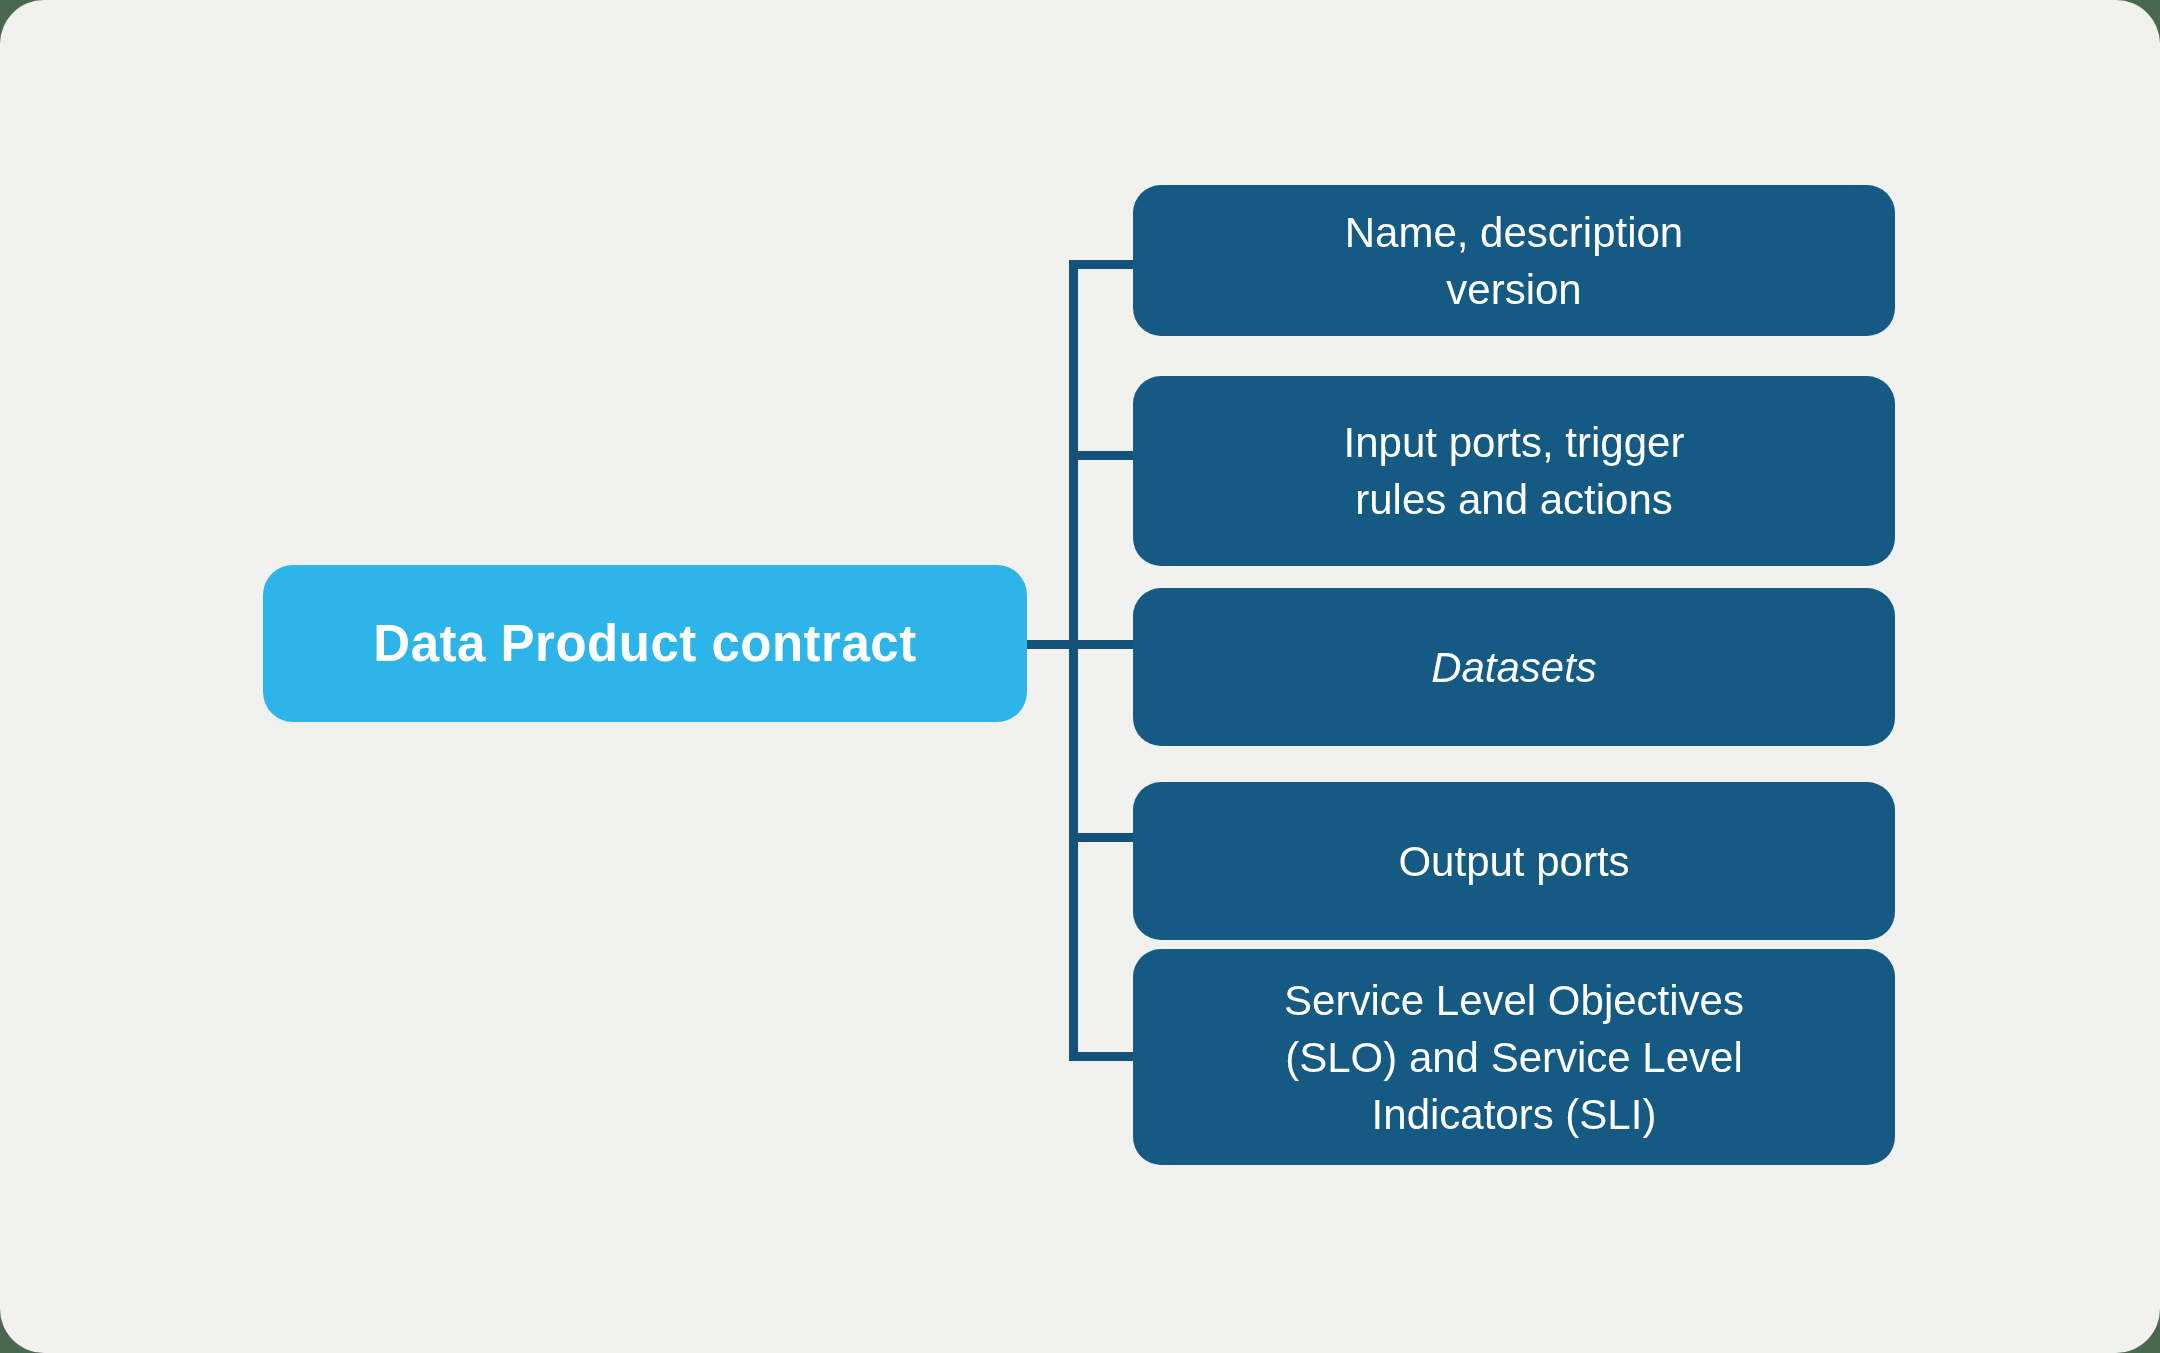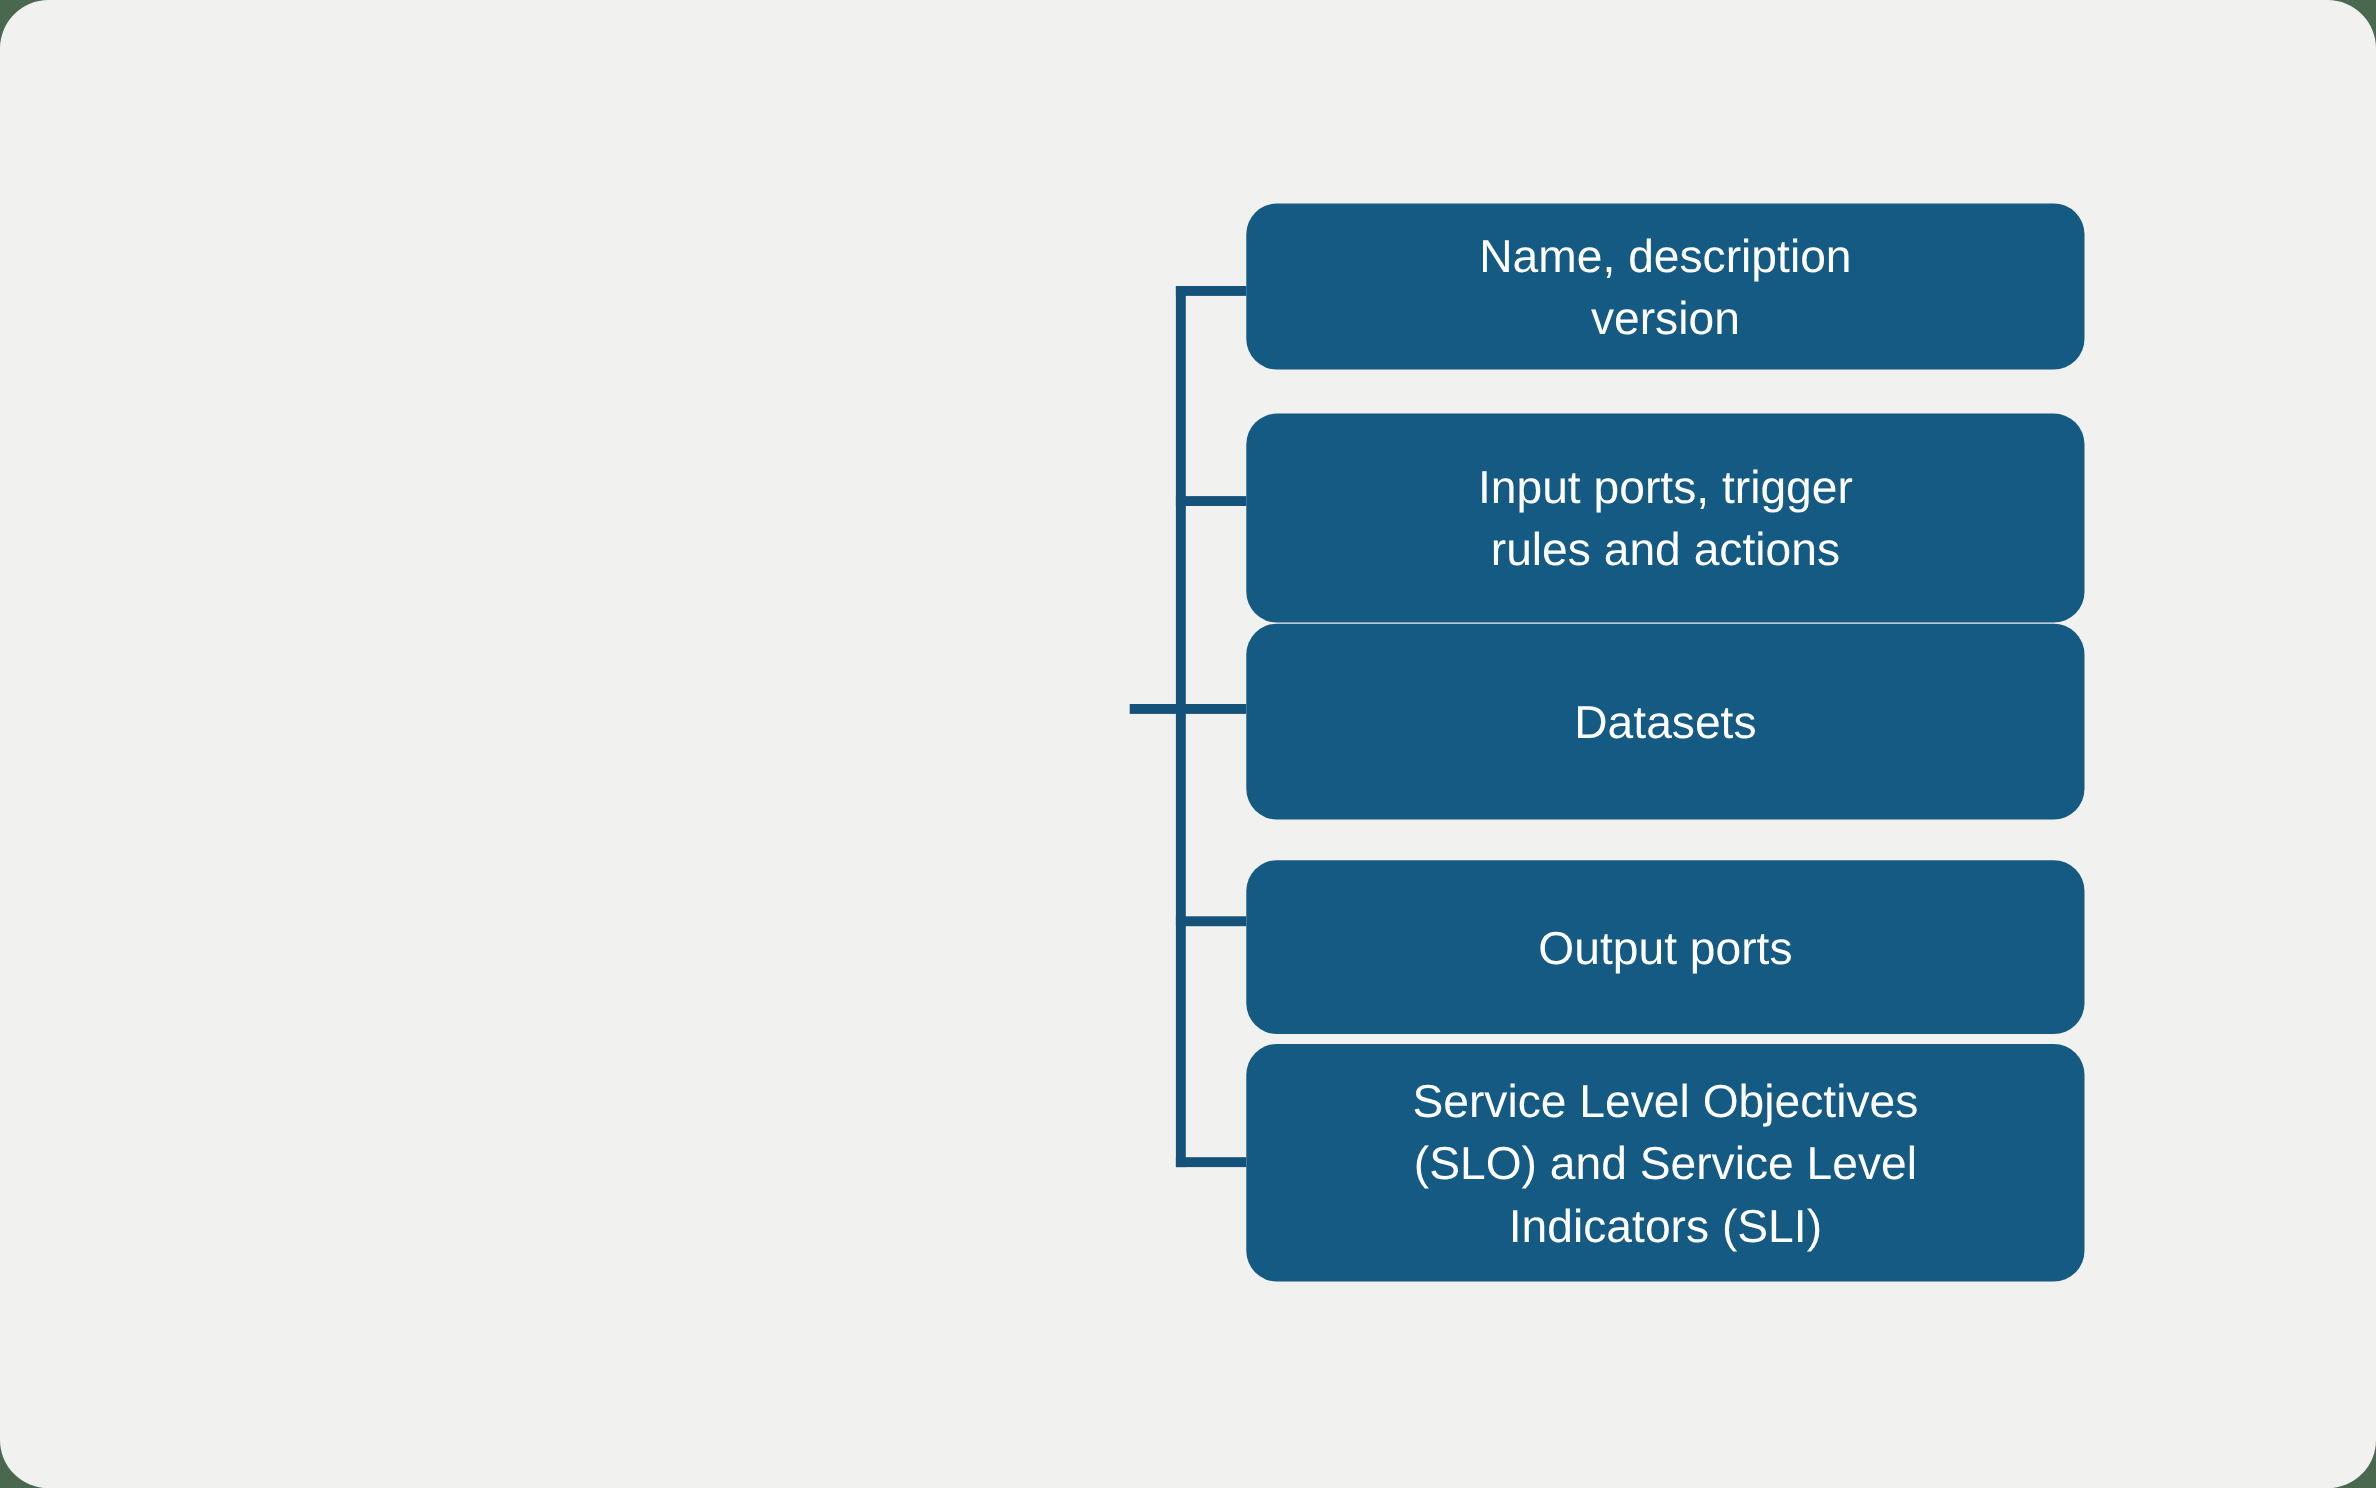--- a/index.html
+++ b/index.html
@@ -46,21 +46,21 @@
     left: 1133px;
     width: 762px;
     background: #155A82;
     border-radius: 28px;
     font-size: 42px;
     font-weight: 500;
     line-height: 57px;
   }
   .child-1 { top: 185px; height: 151px; }
   .child-2 { top: 376px; height: 190px; }
-  .child-3 { top: 567px; height: 178px; }
+  .child-3 { top: 588px; height: 158px; font-style: italic; }
   .child-4 { top: 782px; height: 158px; }
   .child-5 { top: 949px; height: 216px; }
   .connector {
     position: absolute;
     background: #14527A;
   }
   .trunk    { left: 1069px; top: 260px;  width: 9px;   height: 801px; }
   .branch-1 { left: 1069px; top: 260px;  width: 64px;  height: 9px; }
   .branch-2 { left: 1069px; top: 451px;  width: 64px;  height: 9px; }
   .branch-3 { left: 1027px; top: 640px;  width: 106px; height: 9px; }
@@ -73,20 +73,23 @@
 <div class="canvas">
   <div class="panel"></div>
 
   <div class="connector trunk"></div>
   <div class="connector branch-1"></div>
   <div class="connector branch-2"></div>
   <div class="connector branch-3"></div>
   <div class="connector branch-4"></div>
   <div class="connector branch-5"></div>
 
+  <div class="node root-node">
+    <span>Data Product contract</span>
+  </div>
 
   <div class="node child-node child-1">
     <span>Name, description
 version</span>
   </div>
 
   <div class="node child-node child-2">
     <span>Input ports, trigger
 rules and actions</span>
   </div>

